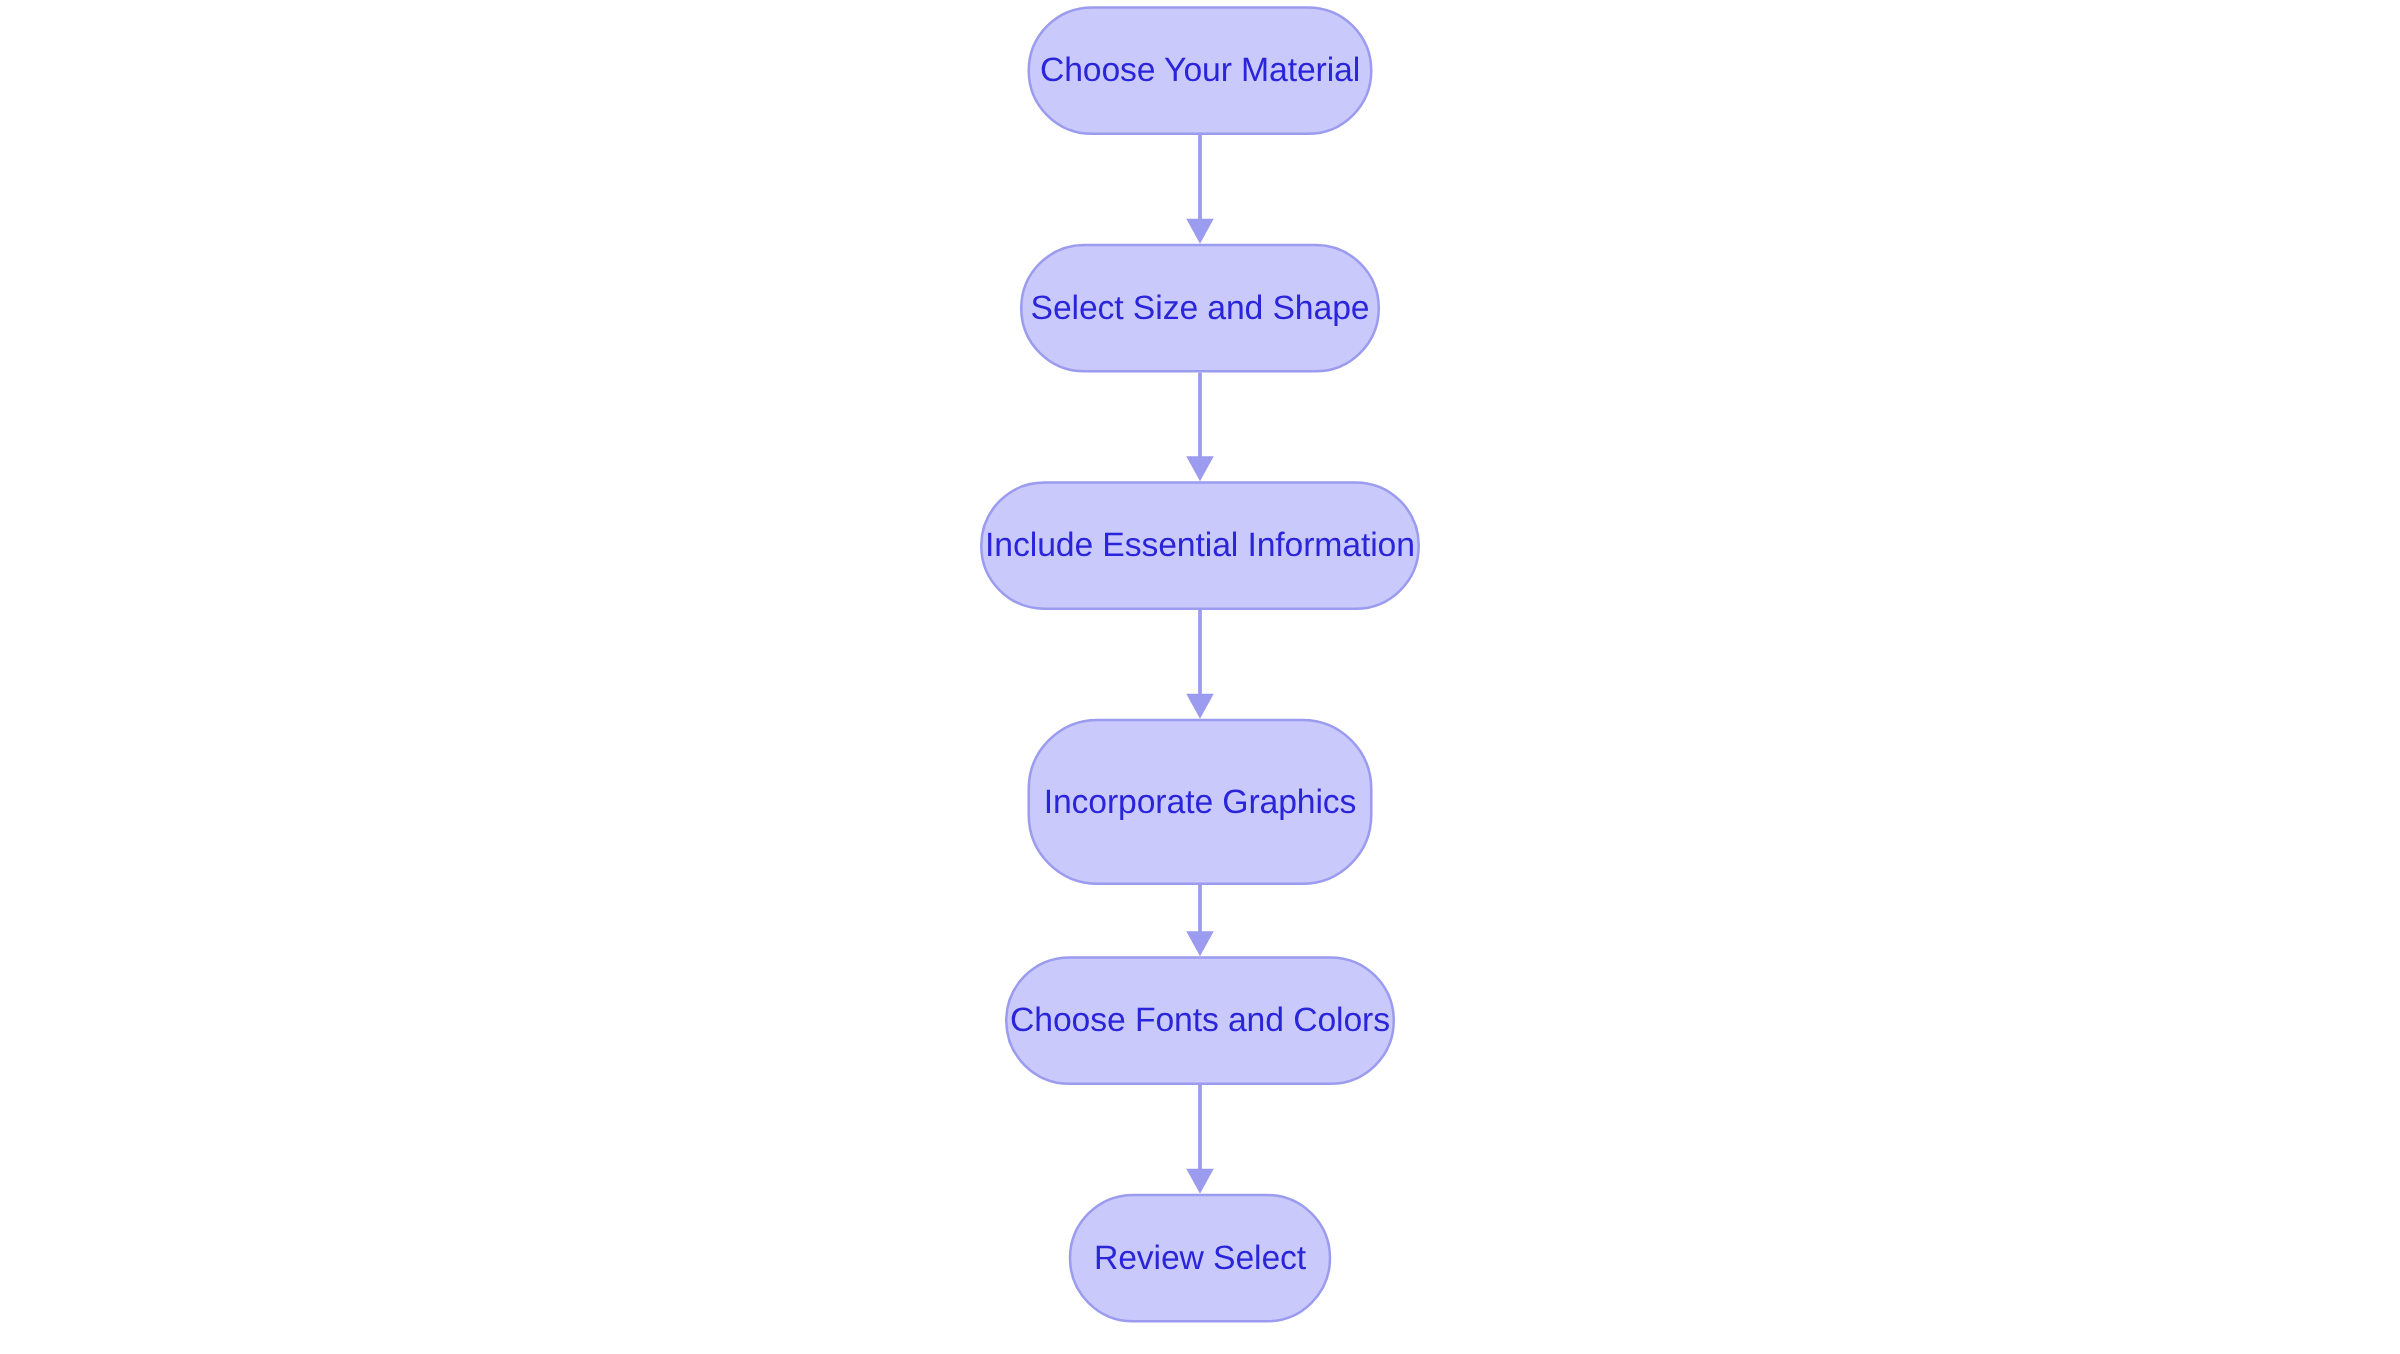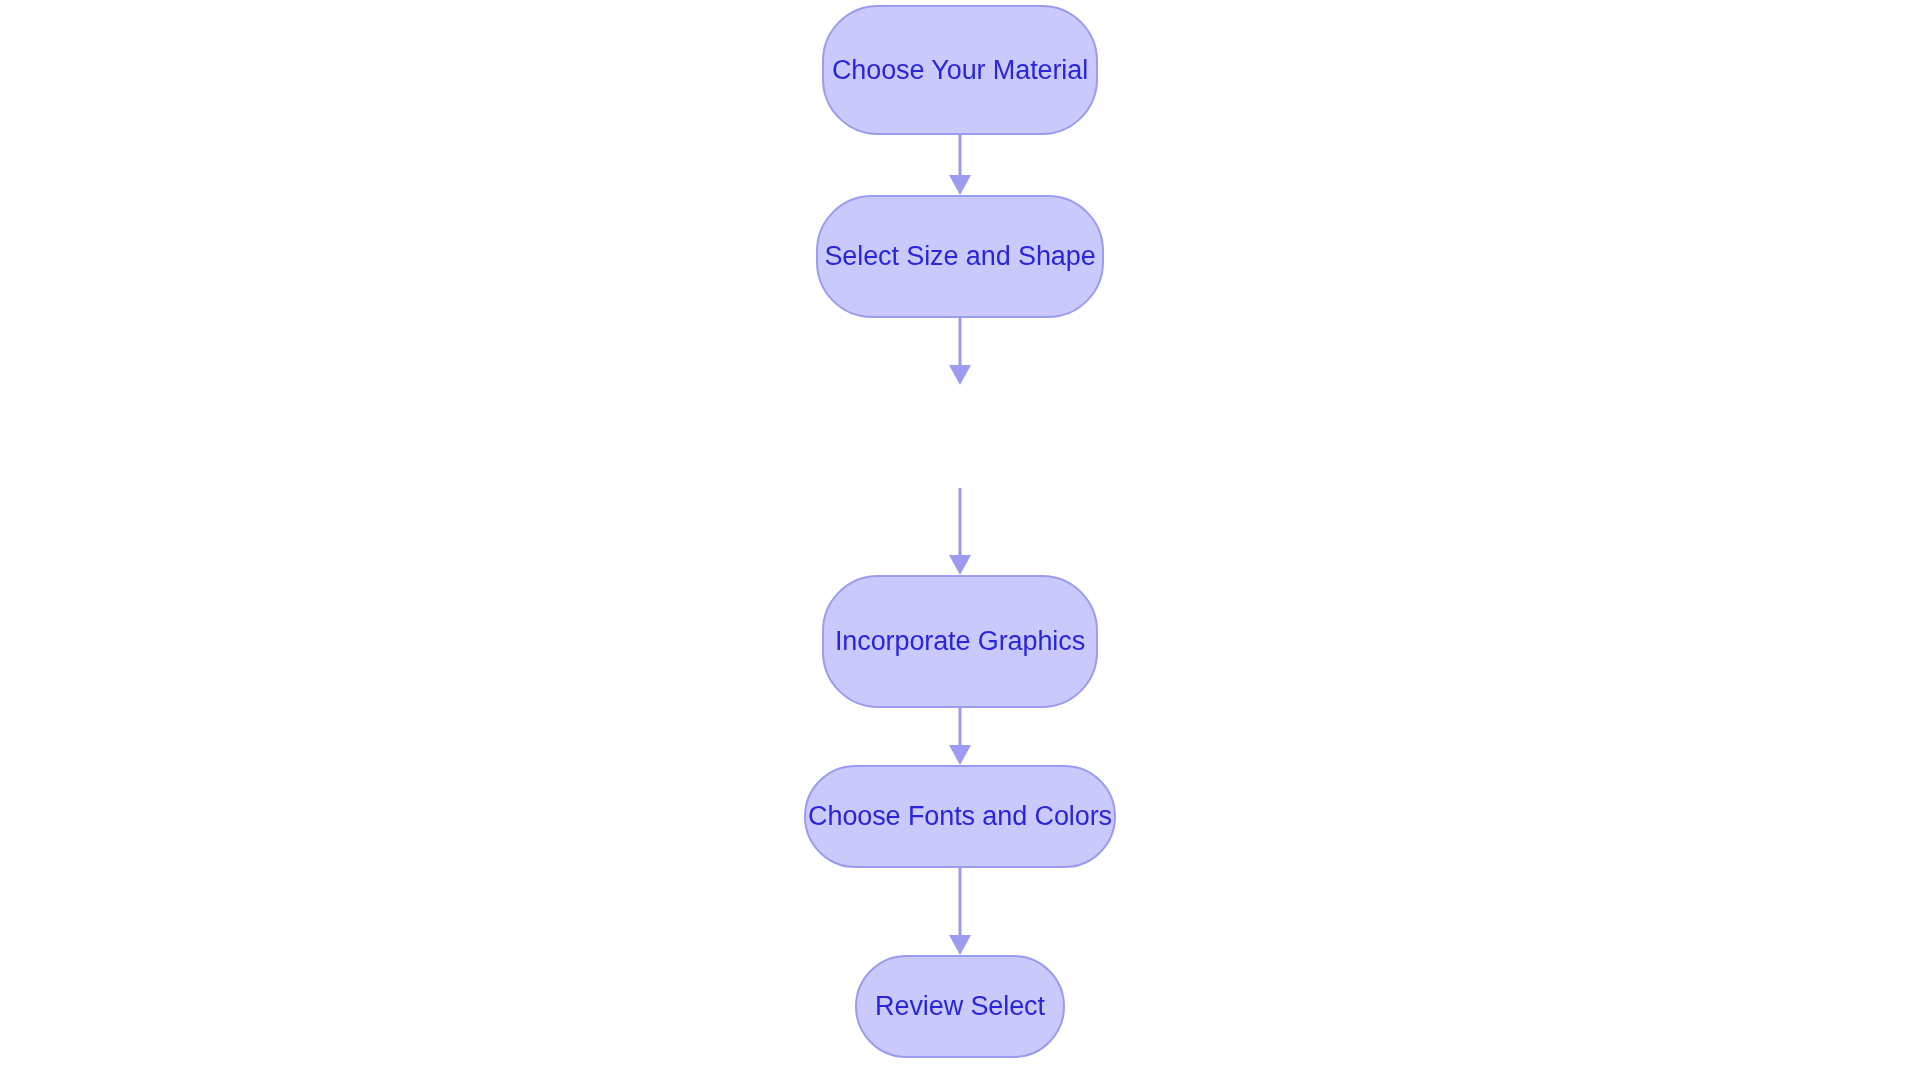--- a/index.html
+++ b/index.html
@@ -87,25 +87,28 @@
         <line x1="960" y1="678" x2="960" y2="747" stroke="#9b9bf0" stroke-width="3"></line>
         <polygon points="949,745 971,745 960,765" fill="#9b9bf0"></polygon>
       </g>
       <g>
         <line x1="960" y1="868" x2="960" y2="937" stroke="#9b9bf0" stroke-width="3"></line>
         <polygon points="949,935 971,935 960,955" fill="#9b9bf0"></polygon>
       </g>
     </svg>
 
   <div id="node-layer">
-      <div class="flow-node" style="left: 960px; top: 5px; width: 276px; height: 130px;">
+      <div class="flow-node" style="left: 960px; top: 5px; width: 276px; height: 103px;">
         <span class="flow-node-label">Choose Your Material</span>
       </div>
-      <div class="flow-node" style="left: 960px; top: 195px; width: 288px; height: 123px;">
+      <div class="flow-node" style="left: 960px; top: 195px; width: 288px; height: 103px;">
         <span class="flow-node-label">Select Size and Shape</span>
+      </div>
+      <div class="flow-node" style="left: 960px; top: 385px; width: 352px; height: 103px;">
+        <span class="flow-node-label">Include Essential Information</span>
       </div>
       <div class="flow-node" style="left: 960px; top: 575px; width: 276px; height: 133px;">
         <span class="flow-node-label">Incorporate Graphics</span>
       </div>
       <div class="flow-node" style="left: 960px; top: 765px; width: 312px; height: 103px;">
         <span class="flow-node-label">Choose Fonts and Colors</span>
       </div>
       <div class="flow-node" style="left: 960px; top: 955px; width: 210px; height: 103px;">
         <span class="flow-node-label">Review Select</span>
       </div>

